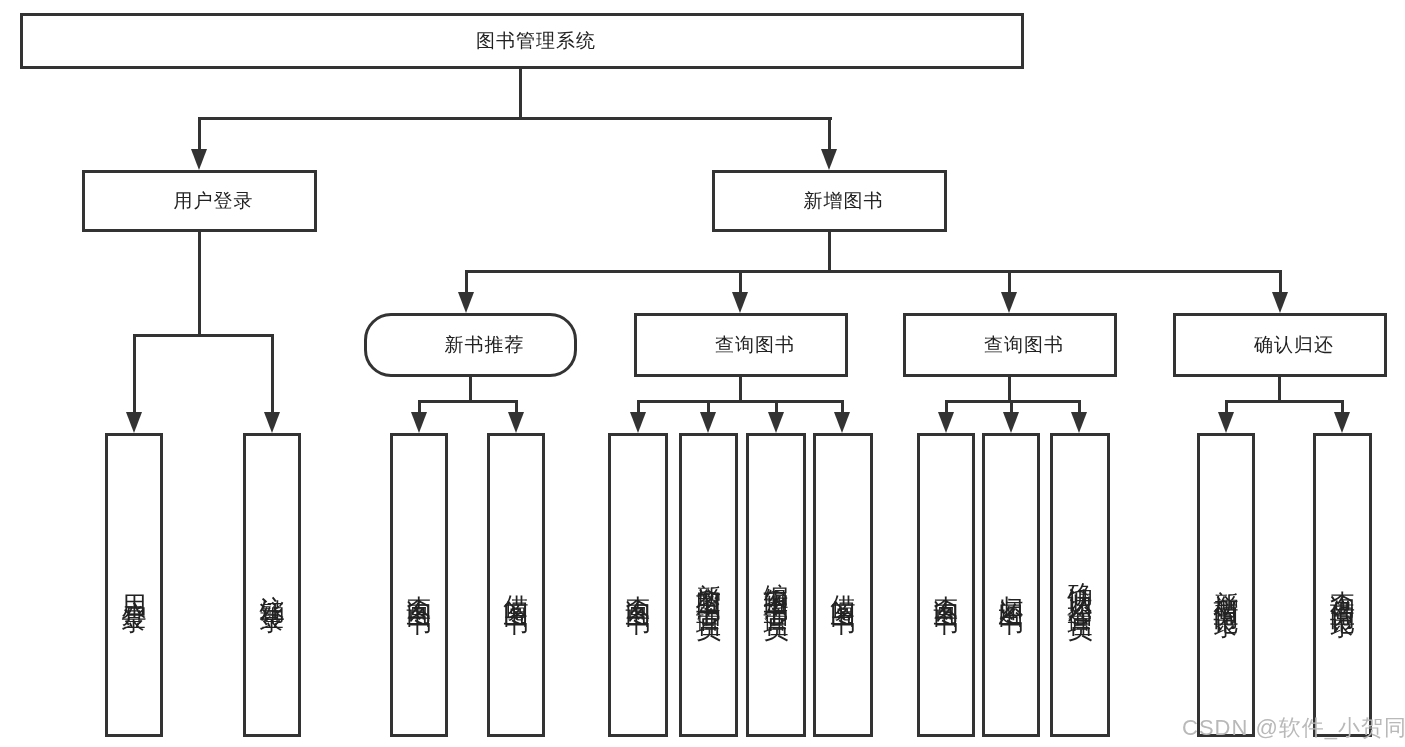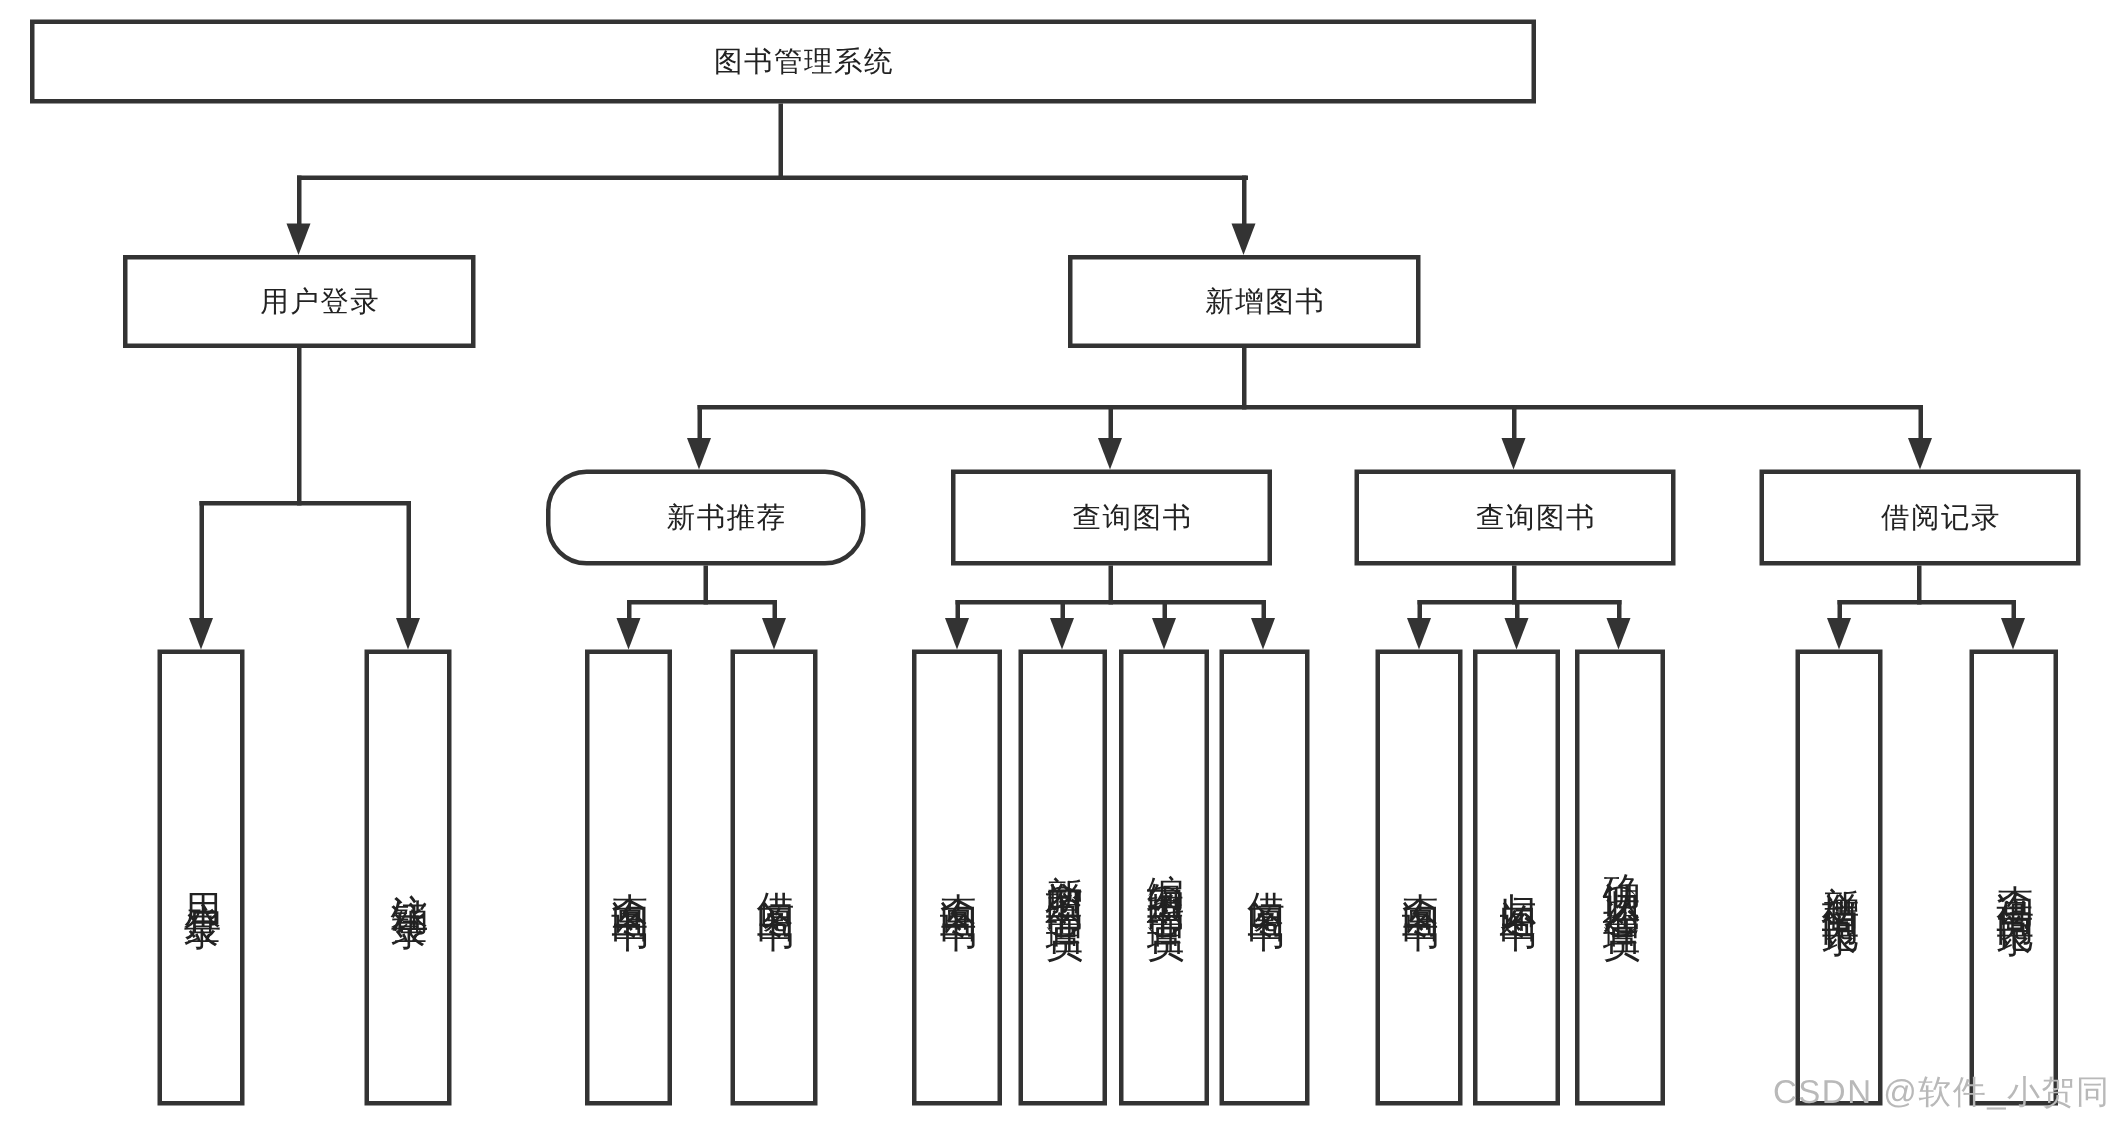--- a/index.html
+++ b/index.html
@@ -47,21 +47,21 @@
   <div class="box hbox" style="left:364px; top:313px; width:213px; height:64px;border-radius:27px;">
     <span>新书推荐</span>
   </div>
   <div class="box hbox" style="left:634px; top:313px; width:214px; height:64px;">
     <span>查询图书</span>
   </div>
   <div class="box hbox" style="left:903px; top:313px; width:214px; height:64px;">
     <span>查询图书</span>
   </div>
   <div class="box hbox" style="left:1173px; top:313px; width:214px; height:64px;">
-    <span>借阅记录</span>
+    <span>确认归还</span>
   </div>
 
   <div class="box vbox" style="left:105px; top:433px; width:58px; height:304px;">
     <span>用户登录</span>
   </div>
   <div class="box vbox" style="left:243px; top:433px; width:58px; height:304px;">
     <span>注销登录</span>
   </div>
 
   <div class="box vbox" style="left:390px; top:433px; width:58px; height:304px;">

